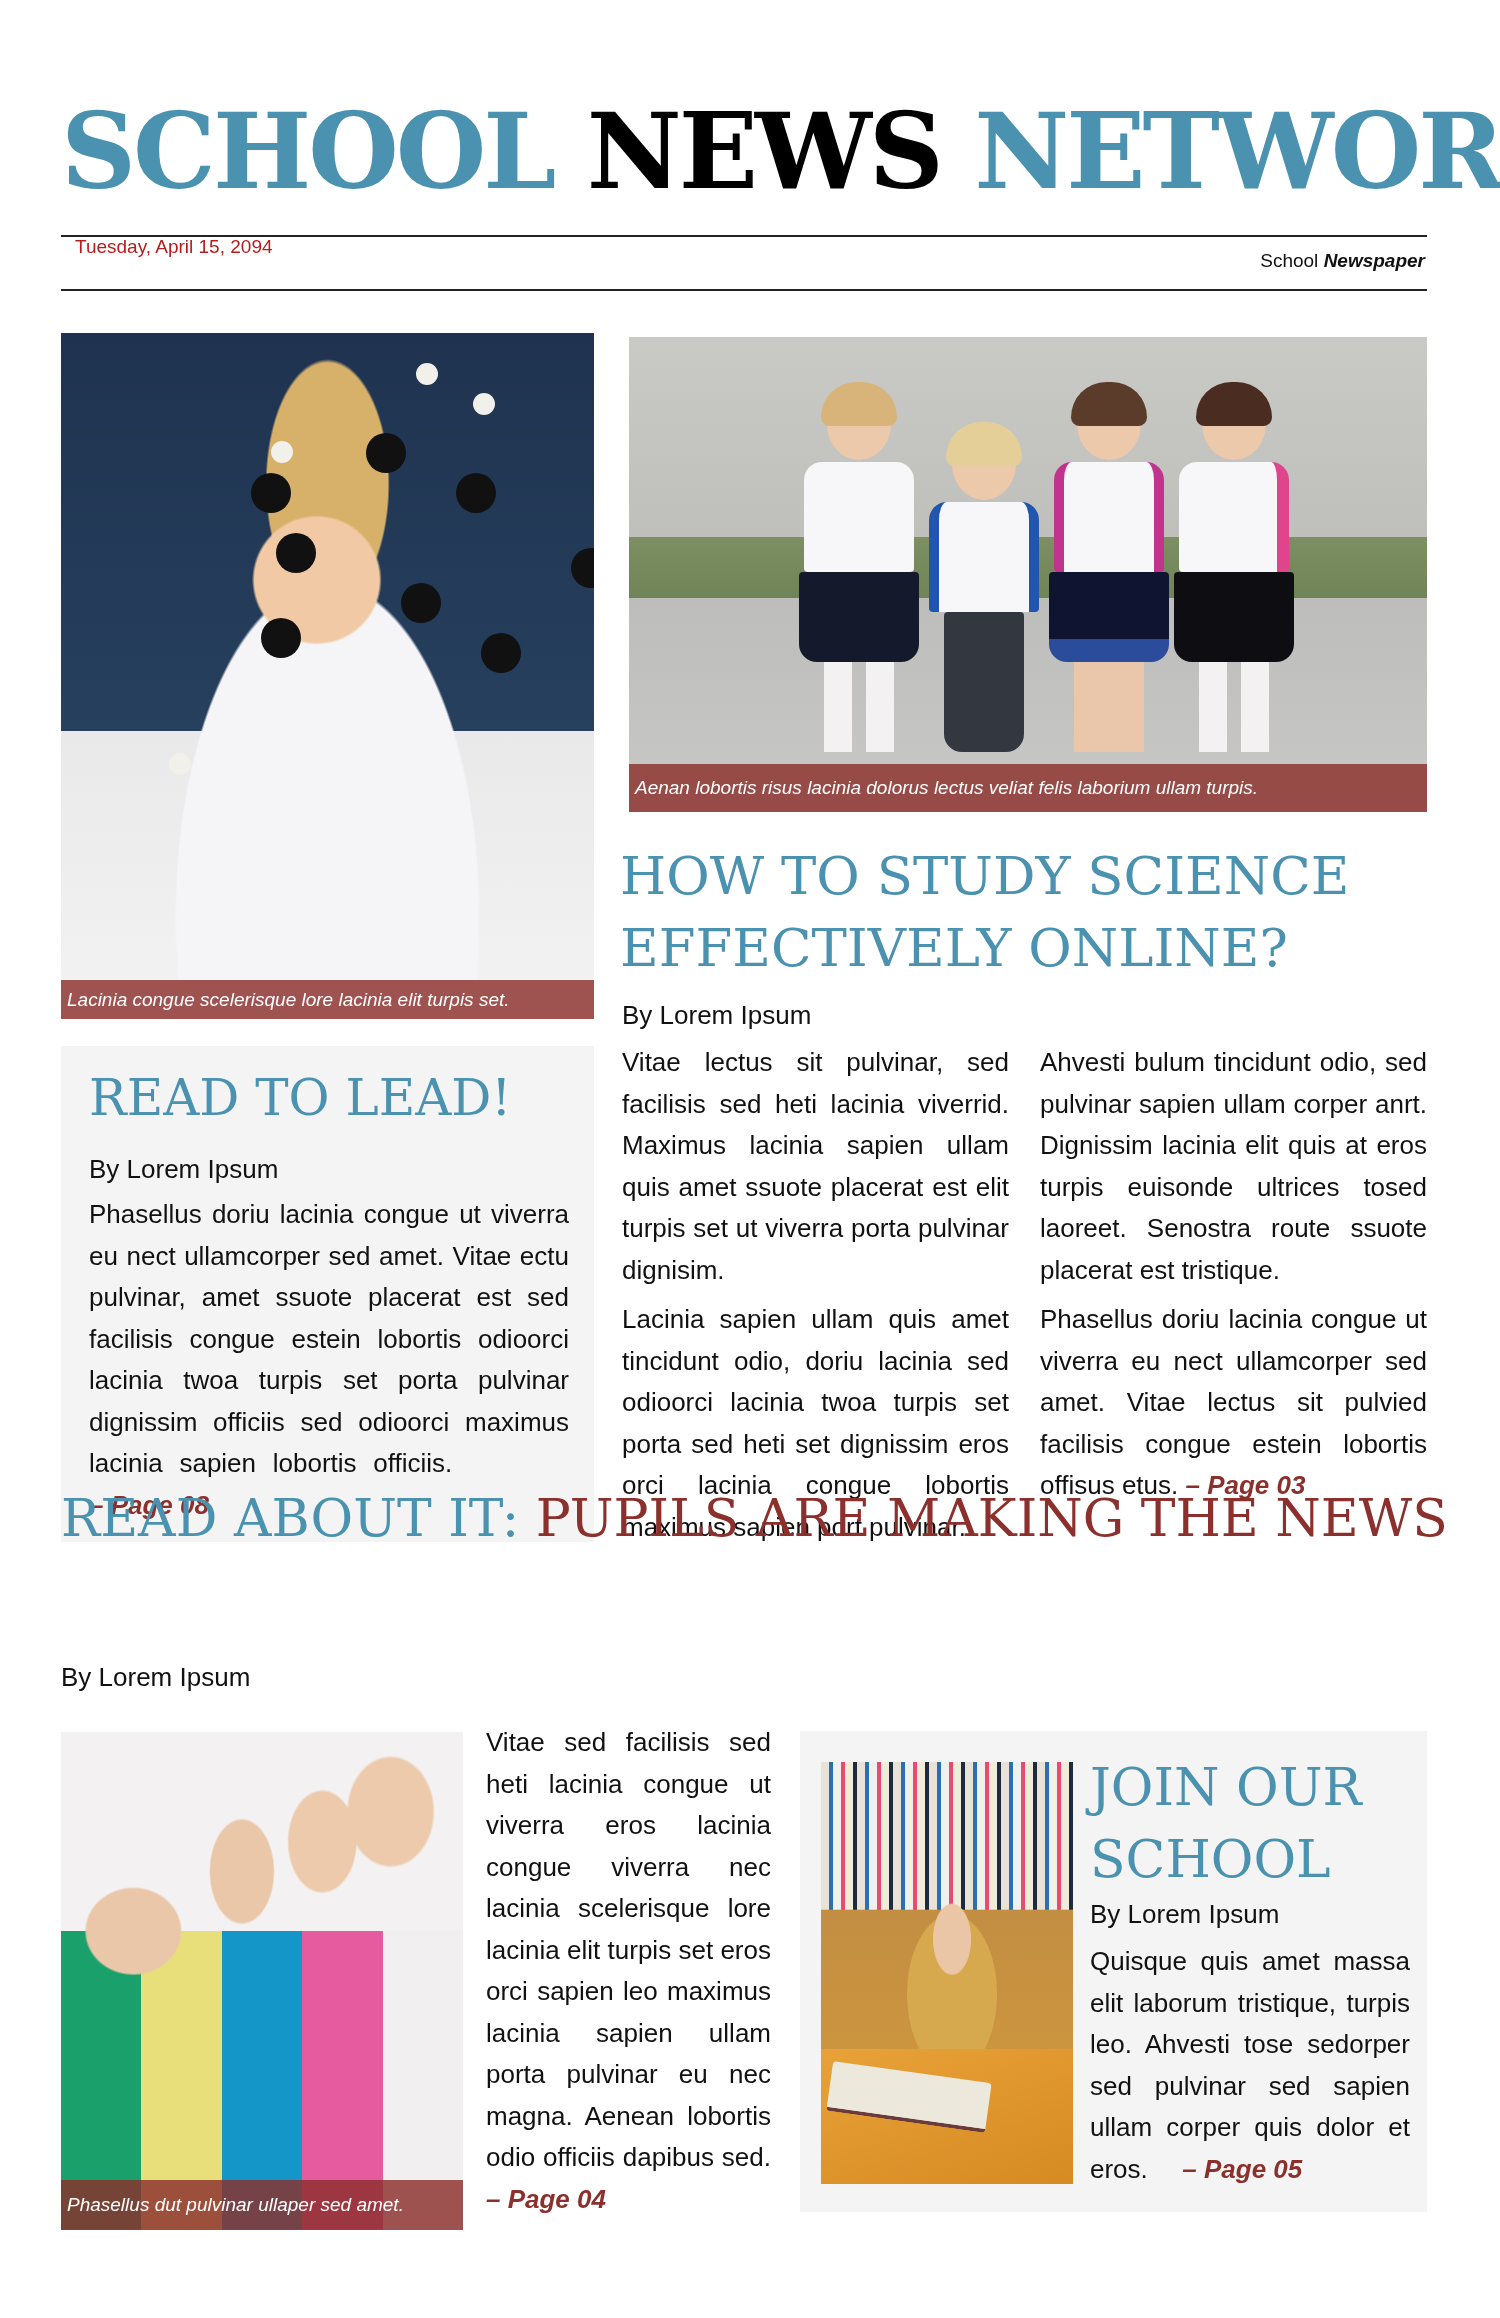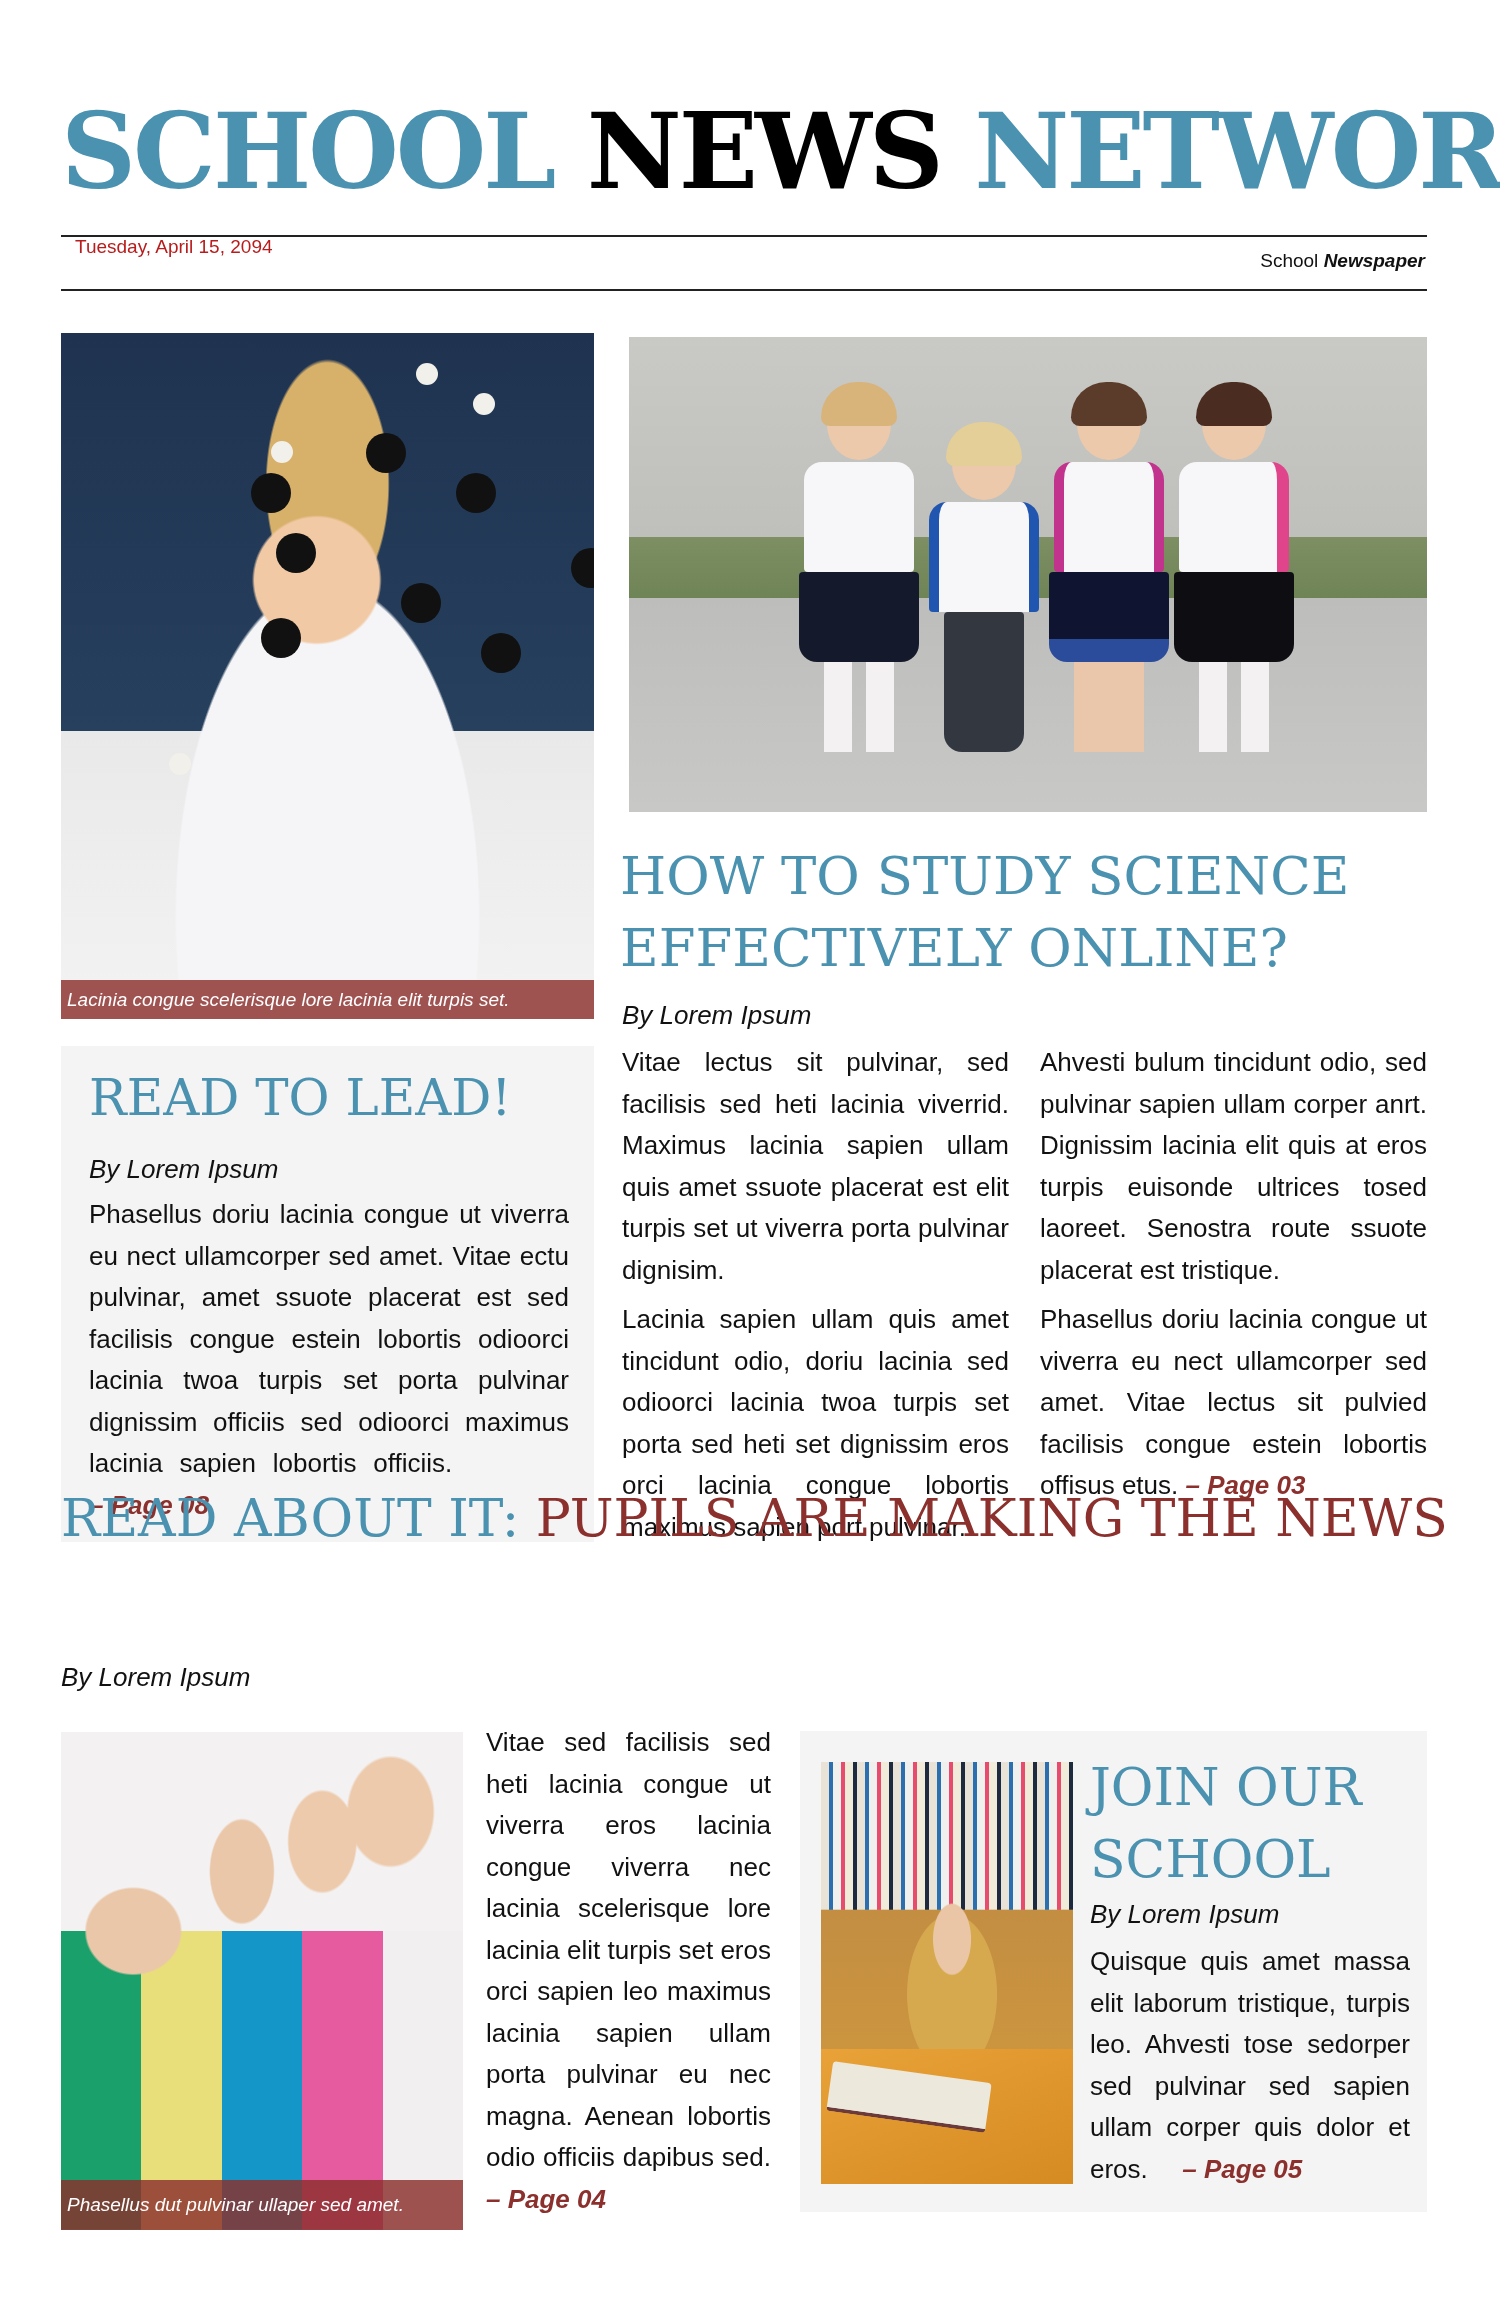--- a/index.html
+++ b/index.html
@@ -90,21 +90,21 @@
     position: absolute; left: 8px; bottom: 62px; width: 160px; height: 50px;
     background: #ece8dc; border-radius: 4px; transform: rotate(8deg); z-index: 2;
     border-bottom: 4px solid #6b3a3a;
   }
 
   
   .slab {
     font-family: "DejaVu Serif", "Liberation Serif", serif;
     font-weight: normal; color: #4a92b0; letter-spacing: 0px;
   }
-  .byline { font-style: italic; font-size: 26px; color: #111; }
+  .byline { font-size: 26px; color: #111; }
   .body {
     font-size: 26px; line-height: 41.5px; text-align: justify; color: #111;
   }
   .body p { margin-bottom: 8px; }
   .pageref { color: #8b302c; font-style: italic; font-weight: bold; white-space: nowrap; }
 
   
   .box-read {
     left: 61px; top: 1046px; width: 533px; height: 496px; background: #f4f4f4;
   }
@@ -190,20 +190,21 @@
     <div class="skirt" style="background:linear-gradient(180deg,#0f1530 75%,#2a4c9b 75%);"></div>
       <div class="legs" style="background:#eac6ab;"></div>
   </div>
   <div class="kid" style="left:545px;">
     <div class="hair" style="background:#4a2d20;"></div>
     <div class="head"></div>
       <div class="shirt" style="border-right:12px solid #e0458c;"></div>
     <div class="skirt" style="background:#0d0d12;"></div>
       <div class="legs"></div>
   </div>
+  <div class="caption-band" style="height:48px;">Aenan lobortis risus lacinia dolorus lectus veliat felis laborium ullam turpis.</div>
 </div>
 
 <div class="abs box-read">
   <h2 class="slab title">READ TO LEAD!</h2>
   <div class="byline">By Lorem Ipsum</div>
   <div class="body">
     <span>Phasellus doriu lacinia congue ut viverra eu nect ullamcorper sed amet. Vitae ectu pulvinar, amet ssuote placerat est sed facilisis congue estein lobortis odioorci lacinia twoa turpis set porta pulvinar dignissim officiis sed odioorci maximus lacinia sapien lobortis officiis.</span>
     <span style="display:inline-block;width:100px;"></span>
     <span class="pageref">– Page 08</span>
   </div>

